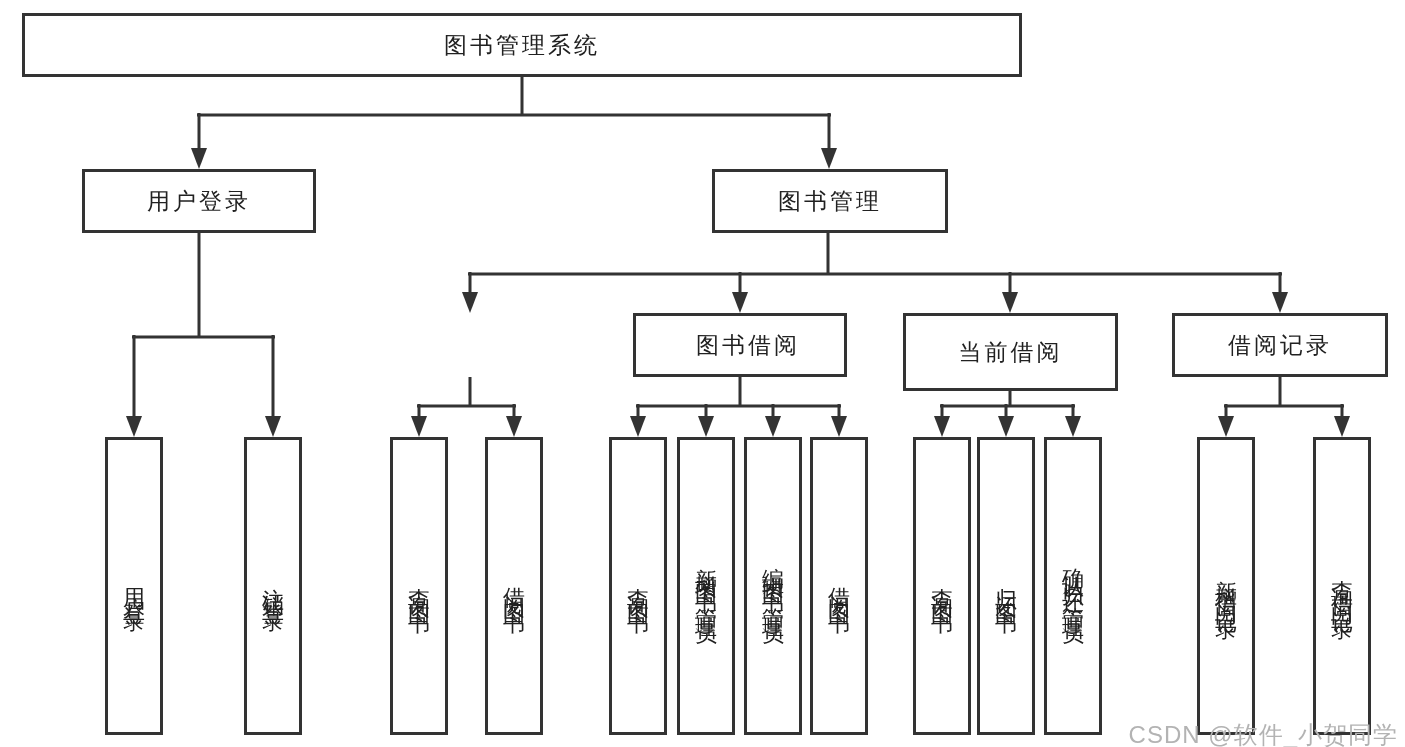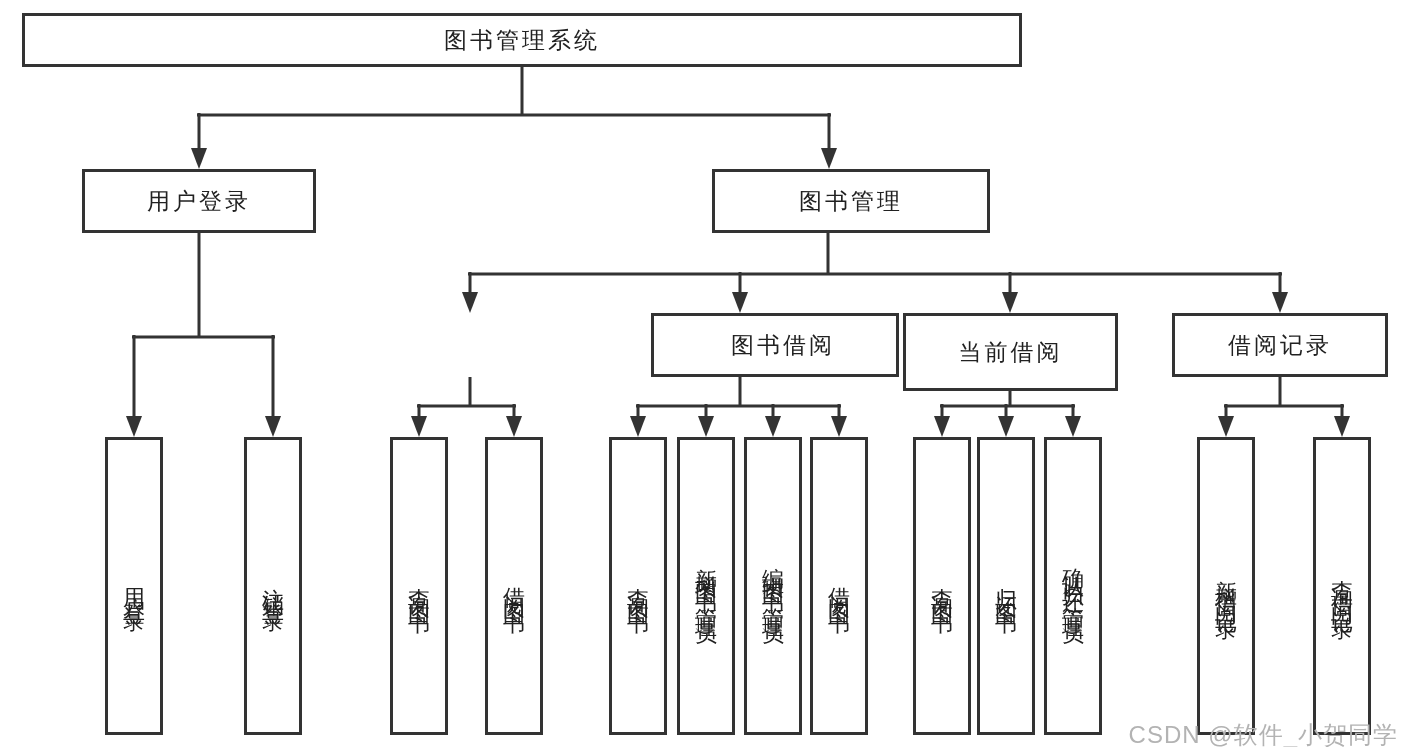--- a/index.html
+++ b/index.html
@@ -15,27 +15,27 @@
     position:absolute; border:3px solid #333333; background:#ffffff;
     display:flex; align-items:center; justify-content:center;
     font-size:23px; letter-spacing:3px; white-space:nowrap;
     color:#212121;
   }
   .vnode {
     writing-mode:vertical-rl; text-orientation:mixed;
     font-size:22px; letter-spacing:8px; white-space:normal;
   }
   
-  .n-root  { left:22px;  top:13px;  width:1000px; height:54px; }
+  .n-root  { left:22px;  top:13px;  width:1000px; height:64px; }
   
   .n-ul    { left:82px;  top:169px; width:234px;  height:64px; }
-  .n-bm    { left:712px; top:169px; width:278px;  height:64px; }
+  .n-bm    { left:712px; top:169px; width:236px;  height:64px; }
   
   .n-nb    { left:363px;  top:313px; width:214px; height:64px; }
-  .n-bb    { left:651px;  top:313px; width:248px; height:64px;padding-left:16px; }
+  .n-bb    { left:633px;  top:313px; width:214px; height:64px;padding-left:16px; }
   .n-cb    { left:903px;  top:313px; width:215px; height:78px; }
   .n-br    { left:1172px; top:313px; width:216px; height:64px; }
   
   .leaf { top:437px; width:58px; height:298px; }
   .n-a1 { left:105px; }  .n-a2 { left:244px; }
   .n-b1 { left:390px; }  .n-b2 { left:485px; }
   .n-c1 { left:609px; }  .n-c2 { left:677px; } .n-c3 { left:744px; } .n-c4 { left:810px; }
   .n-d1 { left:913px; }  .n-d2 { left:977px; } .n-d3 { left:1044px; }
   .n-e1 { left:1197px; } .n-e2 { left:1313px; }
   .watermark {

